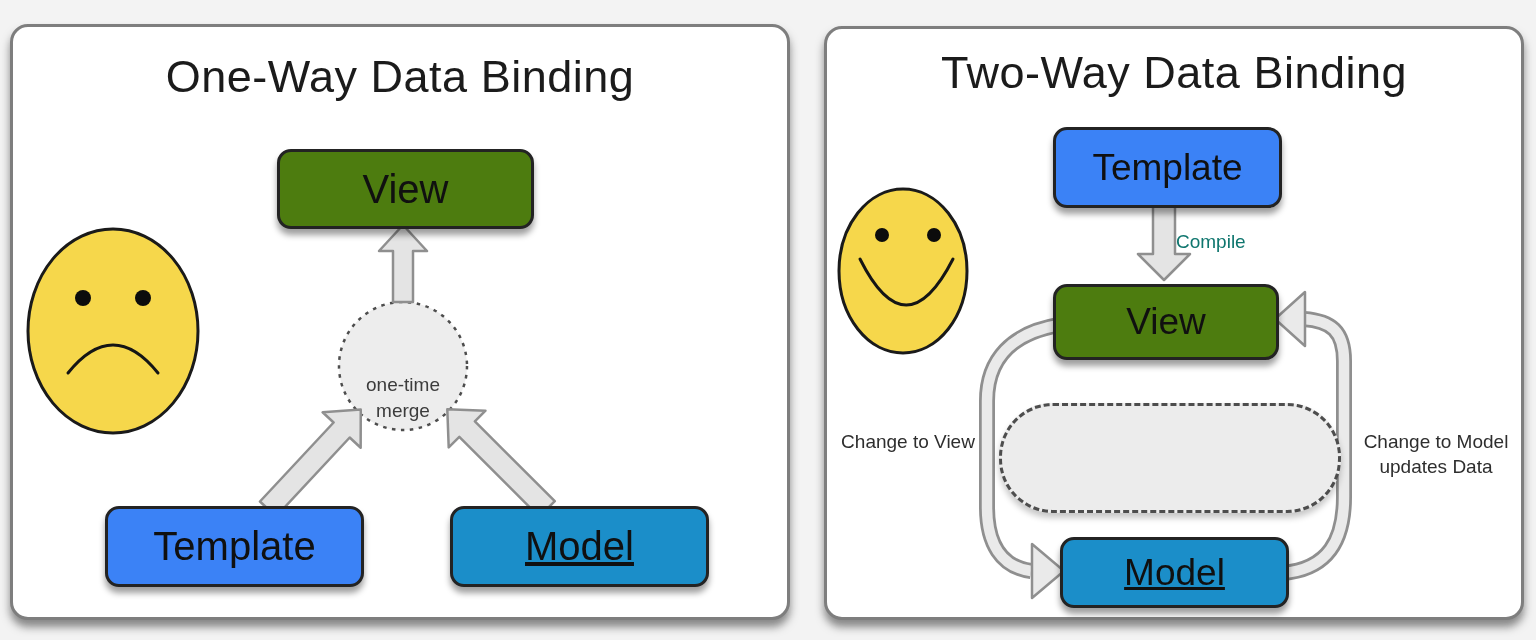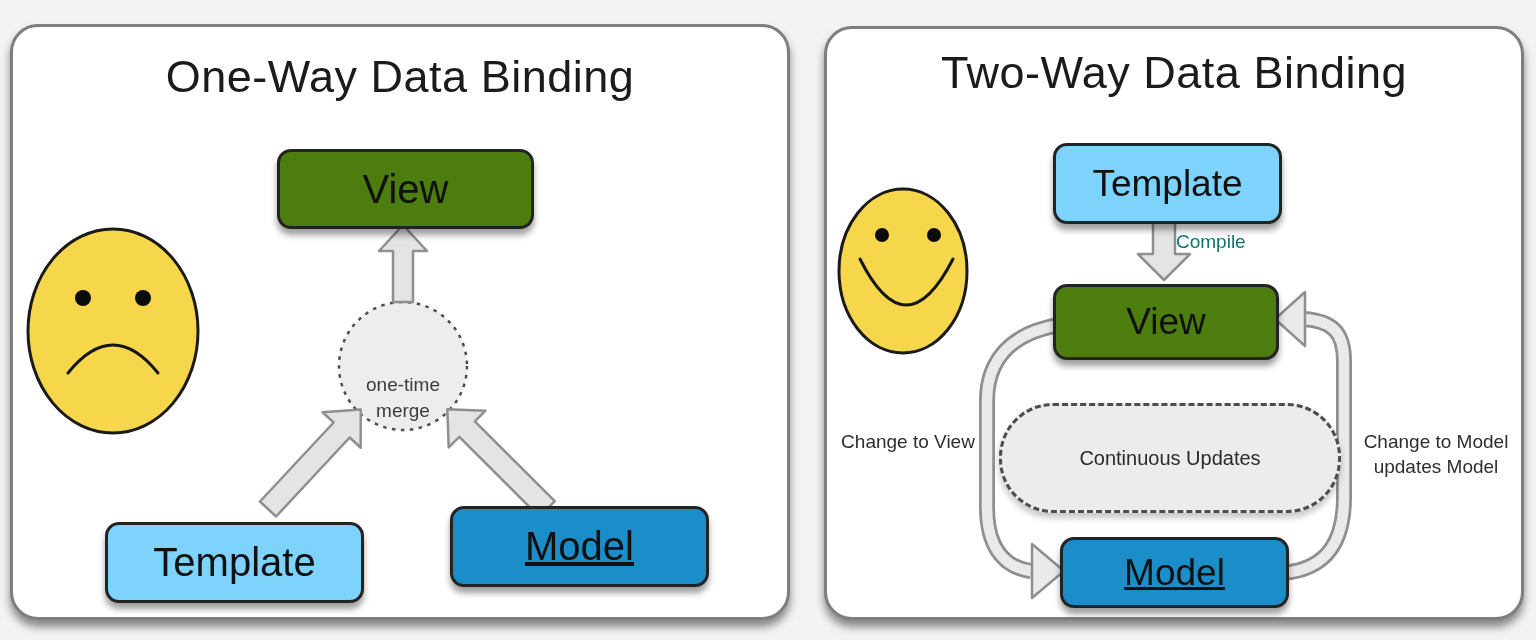--- a/index.html
+++ b/index.html
@@ -4,40 +4,40 @@
 <style>
   html,body{margin:0;padding:0;}
   body{
     width:1536px;height:640px;position:relative;overflow:hidden;
     background:#f3f3f3;
     font-family:"Liberation Sans", sans-serif;
     color:#161616;
   }
   .card{
     position:absolute;background:#ffffff;
-    border:3px solid #7e7e7e;border-radius:28px;
+    border:3px solid #7e7e7e;border-radius:18px;
     box-shadow:0 7px 9px rgba(45,45,45,.55);
   }
   #card-oneway{left:10px;top:24px;width:774px;height:590px;}
   #card-twoway{left:824px;top:26px;width:694px;height:588px;}
   .card svg{position:absolute;left:0;top:0;}
   .title{
     position:absolute;left:0;right:0;text-align:center;
     font-size:45px;letter-spacing:.5px;color:#1b1b1b;white-space:nowrap;
   }
   #card-oneway .title{top:24px;}
   #card-twoway .title{top:18px;}
   .node{
     position:absolute;display:flex;align-items:center;justify-content:center;
     border:3px solid #232323;border-radius:14px;
     box-shadow:0 6px 6px rgba(0,0,0,.38);
     color:#101010;white-space:nowrap;
   }
   .node.green{background:#4d7c0f;}
-  .node.red{background:#7dd3fc;margin-top:16px;}
+  .node.red{background:#3b82f6;}
   .node.blue{background:#1b8ec9;text-decoration:underline;}
   #card-oneway .node{font-size:40px;}
   #card-twoway .node{font-size:37px;}
   
   #ow-view{left:264px;top:122px;width:251px;height:74px;}
   #ow-template{left:92px;top:479px;width:253px;height:75px;}
   #ow-model{left:437px;top:479px;width:253px;height:75px;}
   .merge-text{
     position:absolute;left:310px;top:301px;width:160px;
     text-align:center;font-size:19px;line-height:26px;color:#3c3c3c;margin-top:44px;
@@ -133,25 +133,24 @@
   </svg>
   <div class="title">Two-Way Data Binding</div>
   <div class="node red" id="tw-template">
     <span>Template</span>
   </div>
   <div class="compile-label">Compile</div>
   <div class="node green" id="tw-view">
     <span>View</span>
   </div>
   <div class="dashed-box">
-    <div>Continuous Updates</div>
   </div>
   <div class="node blue" id="tw-model">
     <span>Model</span>
   </div>
   <div class="side-note" id="note-left">
     <div>Change to View</div>
   </div>
   <div class="side-note" id="note-right">
     <div>Change to Model</div>
-    <div>updates Model</div>
+    <div>updates Data</div>
   </div>
 </div>
 
 </body></html>

